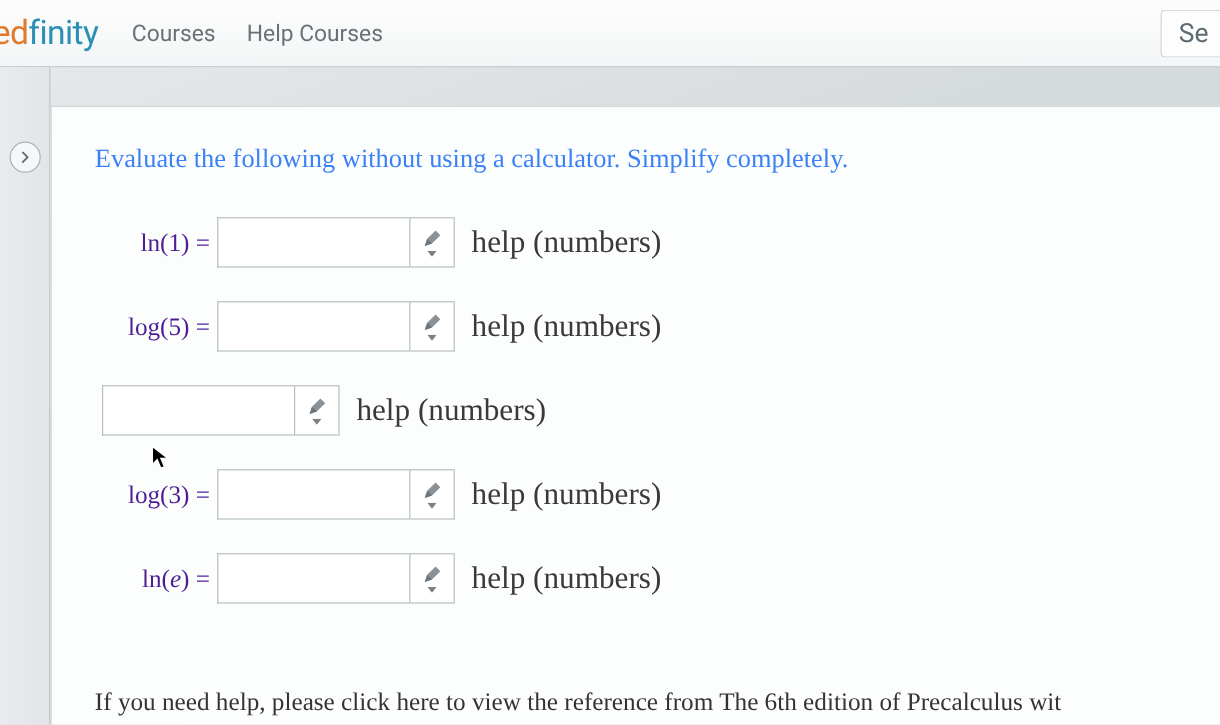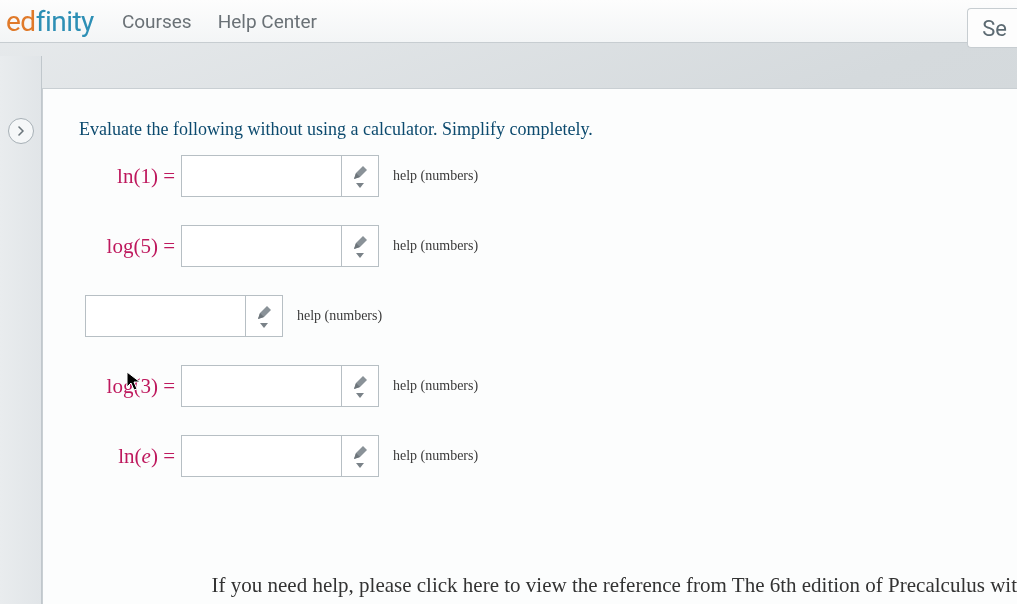--- a/index.html
+++ b/index.html
@@ -4,26 +4,26 @@
 <style>
   * { box-sizing: border-box; margin: 0; padding: 0; }
   html, body { width: 1017px; height: 604px; overflow: hidden; }
   body {
     font-family: Georgia, 'Times New Roman', serif;
     background: linear-gradient(160deg, #e8ebed 0%, #d5dadd 40%, #cdd3d6 100%);
     color: #3a3a3a;
     position: relative;
   }
   .topbar {
-    height: 43px;
+    height: 56px;
     background: linear-gradient(to bottom, #fdfdfd, #f3f5f6);
     border-bottom: 1px solid #c7cdd1;
     display: flex;
     align-items: center;
-    padding-left: 12px;
+    padding-left: 0;
     font-family: -apple-system, "Segoe UI", Roboto, sans-serif;
     position: relative;
   }
   .brand {
     font-size: 28px;
     font-weight: 400;
     letter-spacing: -0.5px;
     margin-left: -6px;
     margin-right: 28px;
   }
@@ -83,37 +83,37 @@
     left: 42px;
     right: 0;
     top: 88px;
     bottom: 0;
     background: #fcfdfd;
     border-top: 1px solid #c9cfd3;
     border-left: 1px solid #c9cfd3;
     padding: 30px 0 0 36px;
   }
   .prompt {
-    font-size: 18px;
-    color: #0c4a6e;
-    margin-bottom: 15px;
+    font-size: 22px;
+    color: #3b82f6;
+    margin-bottom: 36px;
     font-family: Georgia, serif;
   }
   .row {
     display: flex;
     align-items: center;
     margin-bottom: 28px;
     font-size: 21px;
     font-family: 'Times New Roman', Georgia, serif;
   }
   .expr {
     min-width: 96px;
     text-align: right;
     white-space: nowrap;
-    color: #be185d;
+    color: #4c1d95;
   }
   .sub { font-size: 0.72em; vertical-align: -0.28em; font-style: italic; }
   .answer-wrap {
     display: flex;
     align-items: stretch;
     margin: 0 14px 0 6px;
   }
   .answer-input {
     width: 160px;
     height: 42px;
@@ -134,53 +134,52 @@
     flex-direction: column;
     align-items: center;
     justify-content: center;
     cursor: pointer;
     gap: 2px;
   }
   .tool-btn svg.pencil { width: 16px; height: 16px; }
   .tool-btn svg.caret { width: 8px; height: 5px; }
   .help-link {
     color: #3a3a3a;
-    font-size: 14px;
+    font-size: 26px;
     cursor: pointer;
     font-family: Georgia, serif;
   }
   .footer-note {
     position: absolute;
     left: 36px;
     bottom: 6px;
     right: 0;
     font-size: 21px;
     color: #333;
     font-family: Georgia, serif;
     white-space: nowrap;
     overflow: hidden;
-    text-align: right;
   }
   .cursor-arrow {
     position: absolute;
     left: 126px;
     top: 371px;
     z-index: 20;
     pointer-events: none;
   }
 </style>
 </head>
 <body>
 
 <div class="topbar">
   <div class="brand">
     <span class="b1">ed</span><span class="b2">finity</span>
   </div>
   <a class="navlink">Courses</a>
-  <a class="navlink">Help Center</a>
+  <a class="navlink">Help Courses</a>
   <div class="right-btn">
     <span>Se</span>
   </div>
 </div>
 
 <div class="leftrail"></div>
 
 <div class="collapse-btn">
   <svg viewBox="0 0 10 10">
       <path d="M3 1 L7 5 L3 9" fill="none" stroke="#6b757b" stroke-width="1.6" stroke-linecap="round" stroke-linejoin="round"></path>

